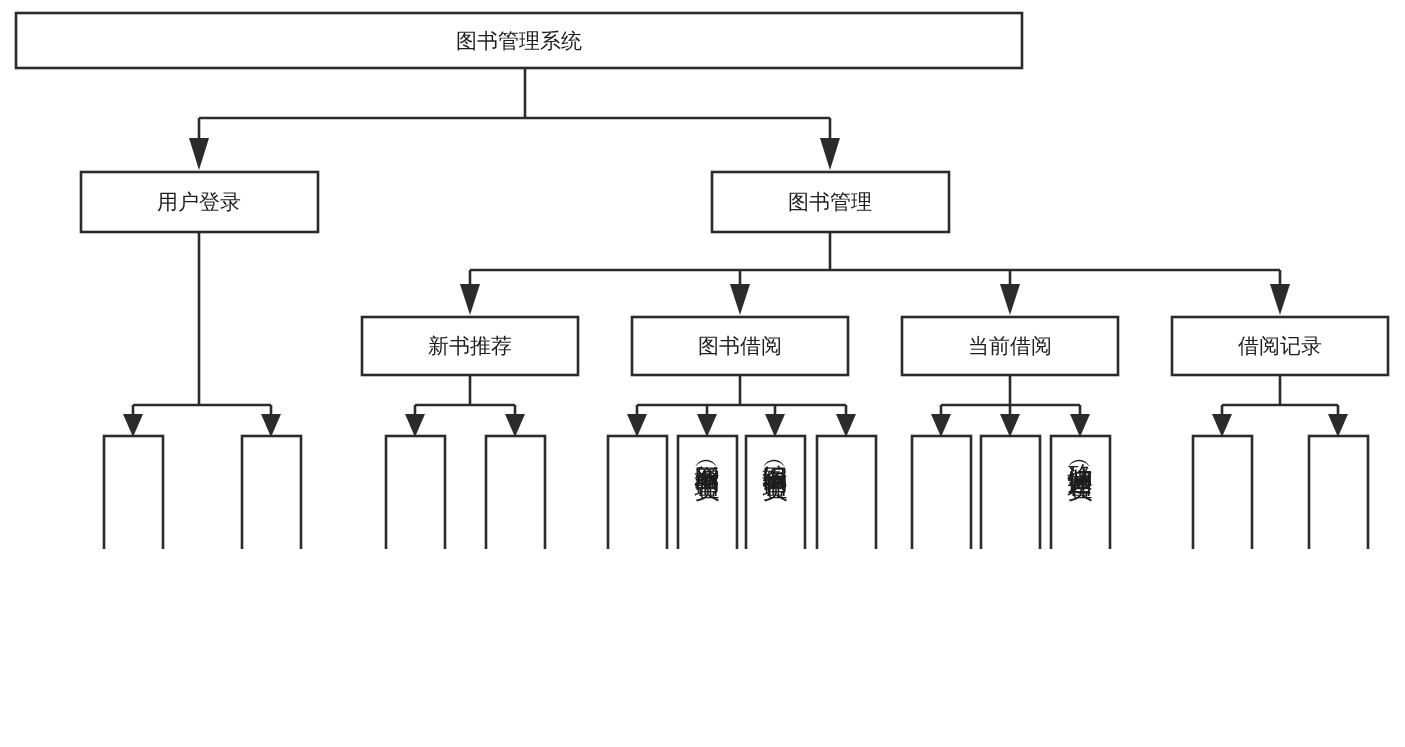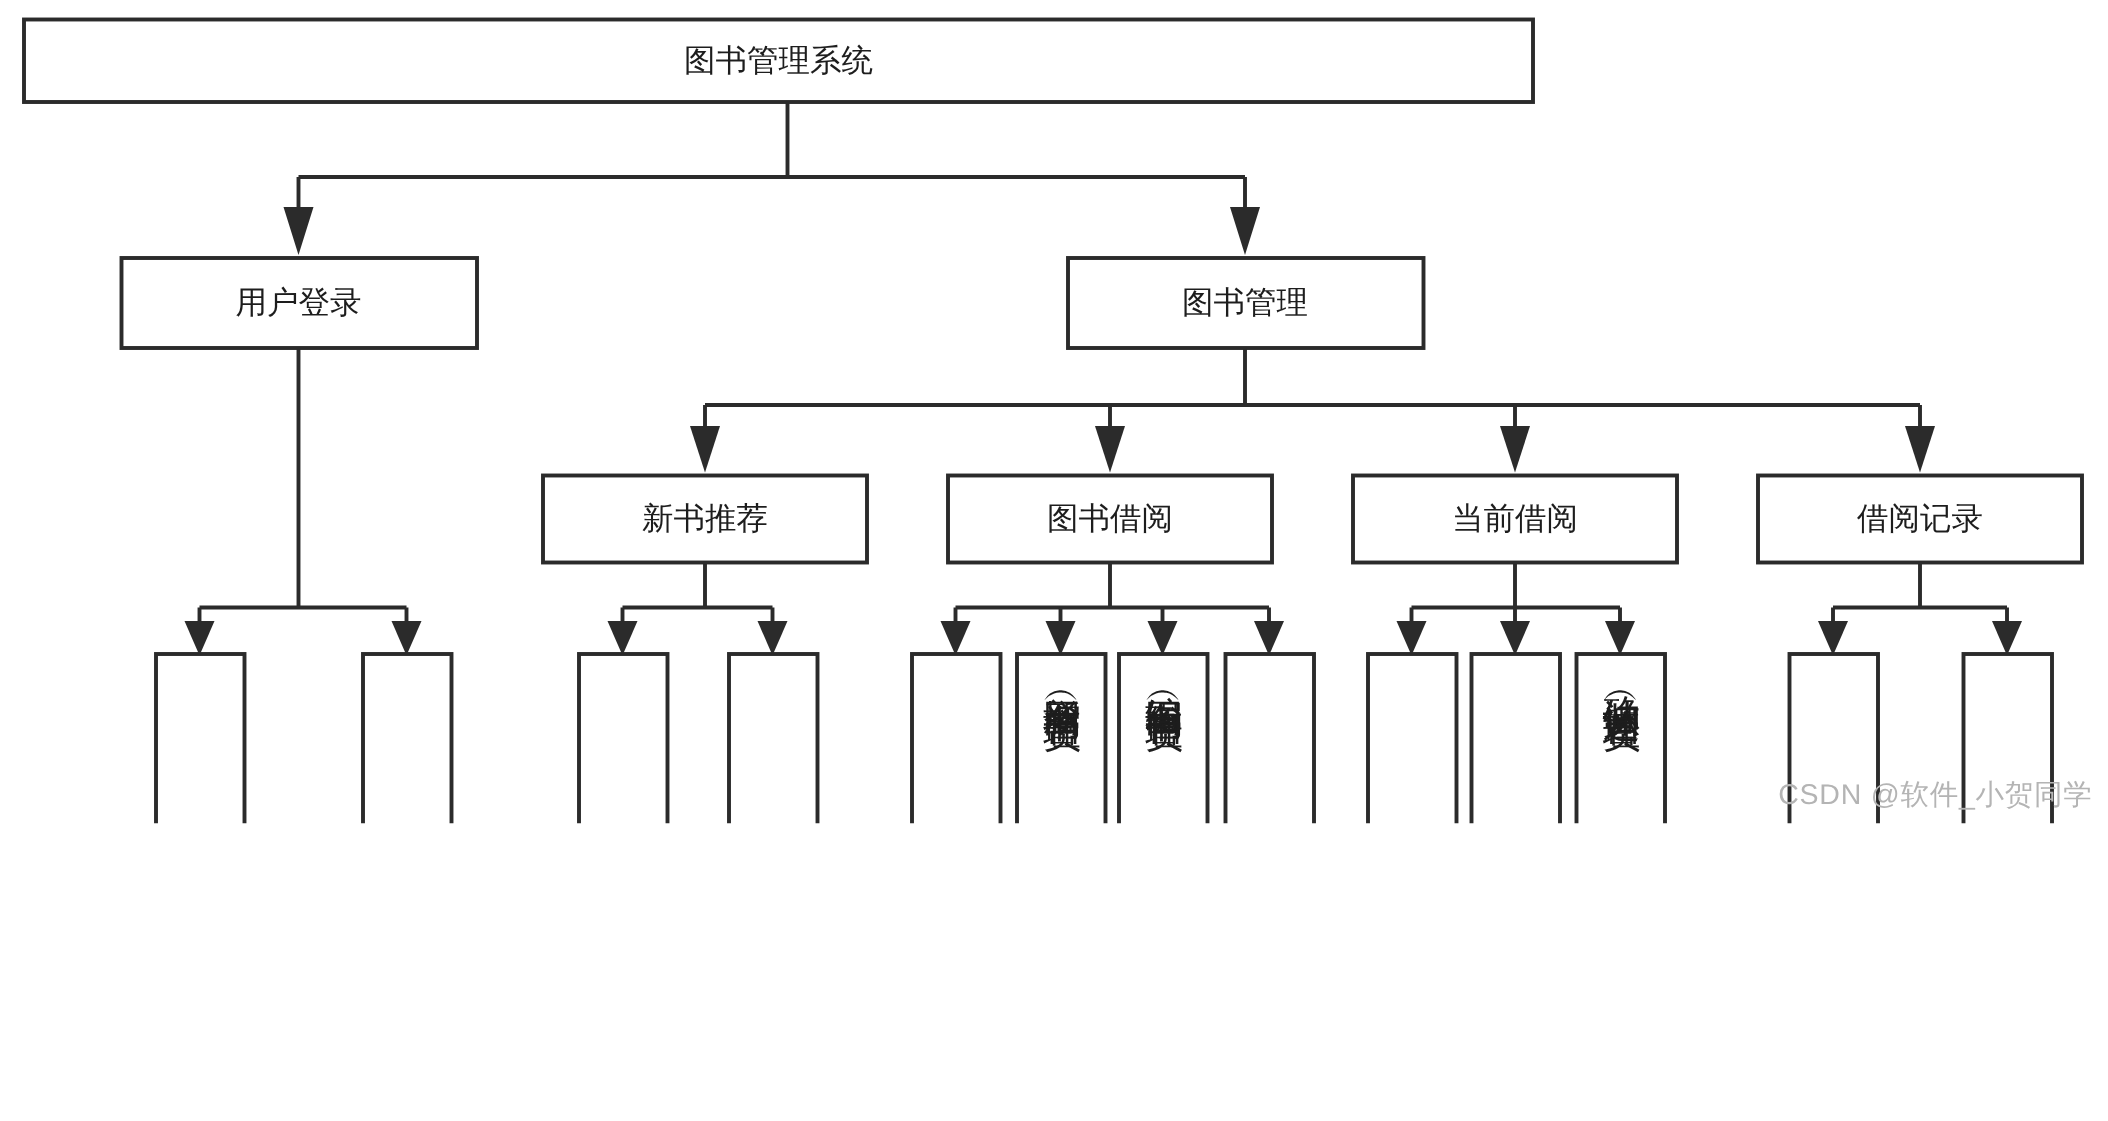--- a/index.html
+++ b/index.html
@@ -250,14 +250,13 @@
     <span class="leaf-label">确认归还（管理员）</span>
   </div>
 
   <div class="leaf-label-wrap" style="left:1193px; top:436px; width:59px; height:299px;">
     <span class="leaf-label">新增借阅记录</span>
   </div>
   <div class="leaf-label-wrap" style="left:1309px; top:436px; width:59px; height:299px;">
     <span class="leaf-label">查询借阅记录</span>
   </div>
 
-  <div class="watermark">CSDN @软件_小贺同学</div>
 </div>
 
 </body></html>

